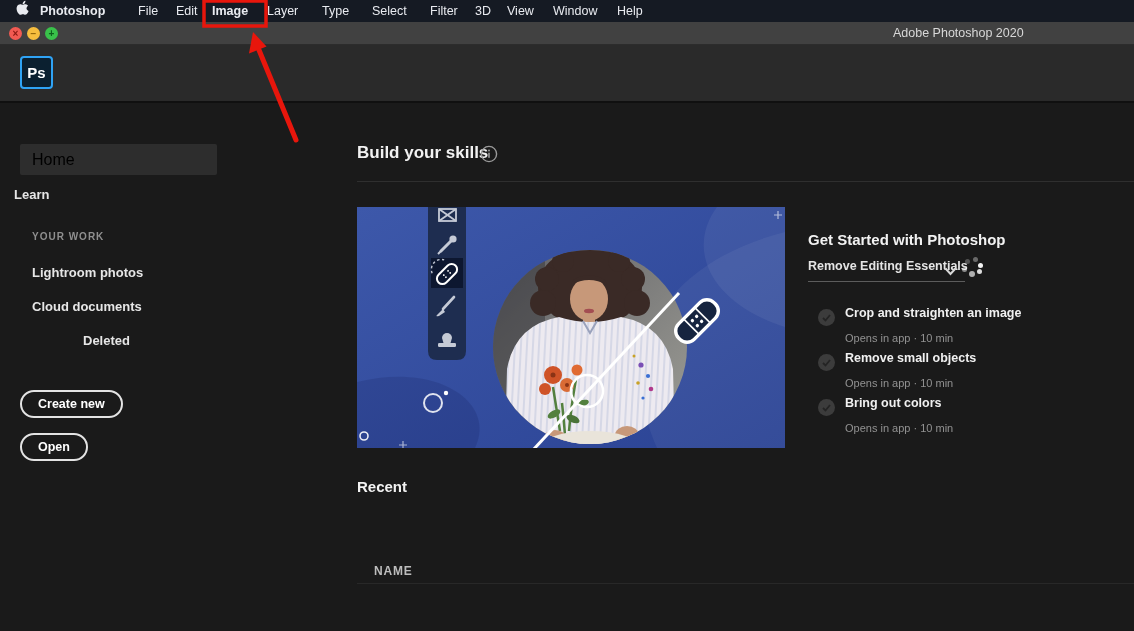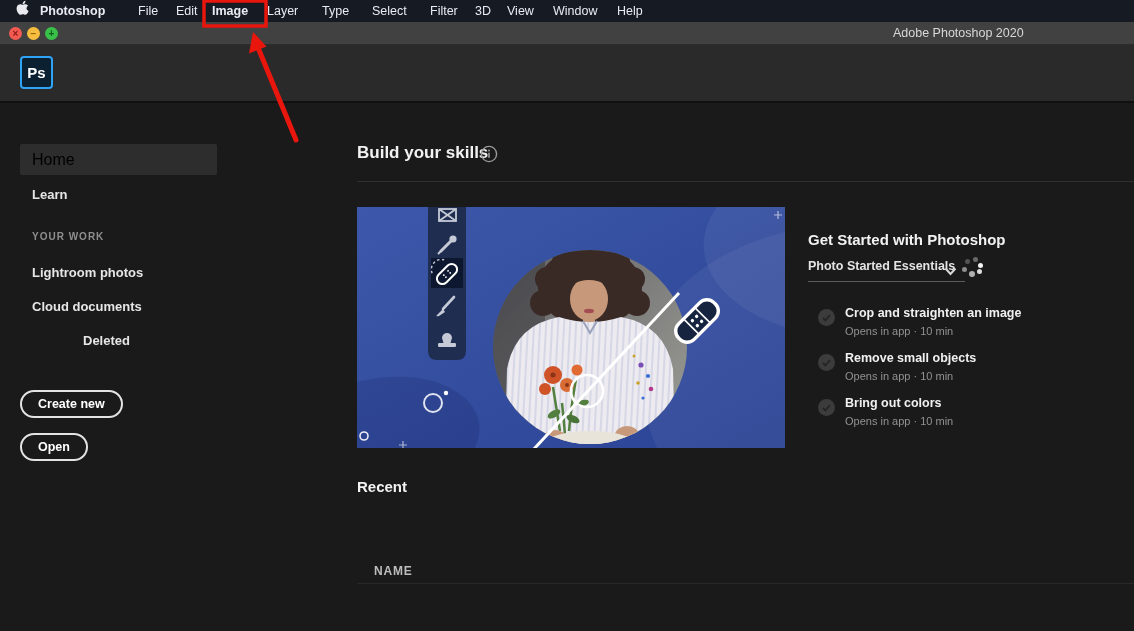--- a/index.html
+++ b/index.html
@@ -25,21 +25,21 @@
   .win-title { position:absolute; left:893px; top:0; height:23px; line-height:23px; color:#d8d8d8; font-size:12.5px; }
 
   
   .appheader { position:absolute; left:0; top:45px; width:1134px; height:58px; background:#2a2a2a; border-bottom:2px solid #101010; }
   .ps-logo { position:absolute; left:20px; top:11px; width:33px; height:33px; background:#0b2030; border:2px solid #2fa3f5; border-radius:4px; color:#fff; font-size:15px; font-weight:700; text-align:center; line-height:29px; }
 
   
   .side-item { position:absolute; color:#e6e6e6; font-size:13px; font-weight:600; cursor:default; }
   .home-row { position:absolute; left:20px; top:144px; width:197px; height:31px; background:#2d2d2d; border-radius:2px; }
   .home-row span { position:absolute; left:12px; top:7px; }
-  .learn { left:32px; top:187px; }
+  .learn { left:14px; top:187px; }
   .section-label { position:absolute; left:32px; top:231px; color:#8f8f8f; font-size:10px; font-weight:700; letter-spacing:1px; }
   .work-1 { left:32px; top:265px; } .work-2 { left:32px; top:299px; } .work-3 { left:38px; top:333px;padding-left:45px; }
   .pill-btn { position:absolute; height:28px; border:2px solid #e3e3e3; border-radius:15px; background:transparent; color:#fff; font-family:"Liberation Sans",sans-serif; font-size:12.5px; font-weight:700; padding:0 16px; cursor:pointer; }
   .btn-create { left:20px; top:390px; }
   .btn-open   { left:20px; top:433px; }
 
   
   .h-skills { position:absolute; left:357px; top:143px; color:#f2f2f2; font-size:17px; font-weight:700; }
   .info-ic { position:absolute; left:480px; top:145px; width:18px; height:18px; }
   .divider { position:absolute; height:1px; background:#2f2f2f; }
@@ -52,21 +52,21 @@
   .gs-drop { position:absolute; left:808px; top:259px; color:#e4e4e4; font-size:12.5px; font-weight:600; cursor:pointer; }
   .gs-chevron { position:absolute; left:944px; top:262px; }
   .gs-underline { position:absolute; left:808px; top:281px; width:157px; height:1px; background:#5c5c5c; }
   .spinner { position:absolute; left:960px; top:256px; width:24px; height:24px; }
   .spinner i { position:absolute; border-radius:50%; background:#fff; }
 
   .task { position:absolute; left:818px; width:300px; display:flex; gap:10px; cursor:pointer; }
   .task-1 { top:305px; } .task-2 { top:350px; } .task-3 { top:395px; }
   .task .check { flex:0 0 17px; width:17px; height:17px; margin-top:4px; border-radius:50%; background:#3c3c3c; display:flex; align-items:center; justify-content:center; }
   .task .t-title { color:#f0f0f0; font-size:12.5px; font-weight:700; line-height:16px; }
-  .task .t-meta  { color:#929292; font-size:11px; line-height:15px; margin-top:3px; }
+  .task .t-meta  { color:#929292; font-size:11px; line-height:15px; margin-top:10px; }
 
   .h-recent { position:absolute; left:357px; top:478px; color:#f2f2f2; font-size:15px; font-weight:700; }
   .col-name { position:absolute; left:374px; top:564px; color:#bdbdbd; font-size:12px; font-weight:700; letter-spacing:0.8px; }
 
   
   .annot { position:absolute; left:0; top:0; width:1134px; height:631px; pointer-events:none; z-index:50; }
 </style>
 </head>
 <body>
 
@@ -248,21 +248,21 @@
         <circle cx="76" cy="196" r="9" stroke-width="2" opacity="0.85"></circle>
         <circle cx="89" cy="186" r="2.2" fill="#ffffff" stroke="none"></circle>
         <circle cx="7" cy="229" r="4" stroke-width="1.6" opacity="0.9"></circle>
         <path d="M42,238 h8 M46,234 v8" stroke-width="1.2" opacity="0.6"></path>
         <path d="M417,8 h8 M421,4 v8" stroke-width="1.2" opacity="0.6"></path>
       </g>
     </svg>
   </div>
 
   <span class="gs-title">Get Started with Photoshop</span>
-  <span class="gs-drop">Photo Started Essentials</span>
+  <span class="gs-drop">Remove Editing Essentials</span>
   <span class="gs-chevron">
     <svg width="13" height="9" viewBox="0 0 13 9">
         <polyline points="1.5,1.5 6.5,7 11.5,1.5" fill="none" stroke="#d8d8d8" stroke-width="2"></polyline>
       </svg>
   </span>
   <span class="spinner">
     <i style="left:5px;top:3px;width:5px;height:5px;opacity:.25"></i>
     <i style="left:13px;top:1px;width:5px;height:5px;opacity:.35"></i>
     <i style="left:18px;top:7px;width:5px;height:5px;opacity:.95"></i>
     <i style="left:2px;top:11px;width:5px;height:5px;opacity:.5"></i>

